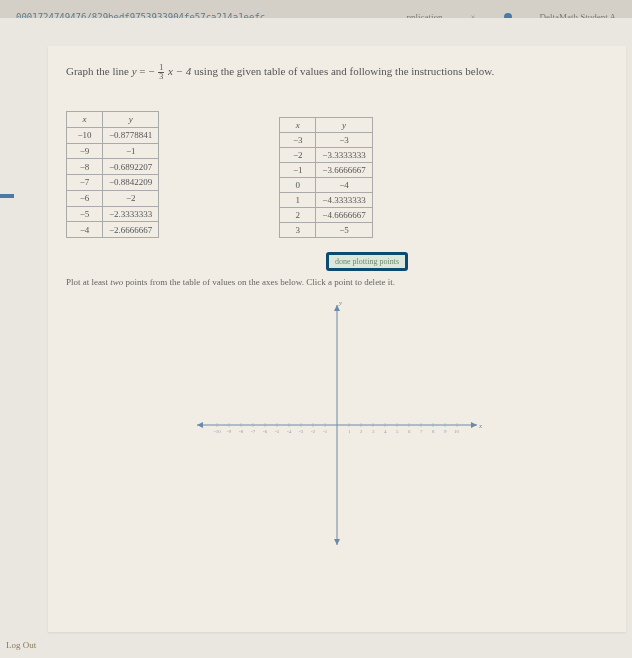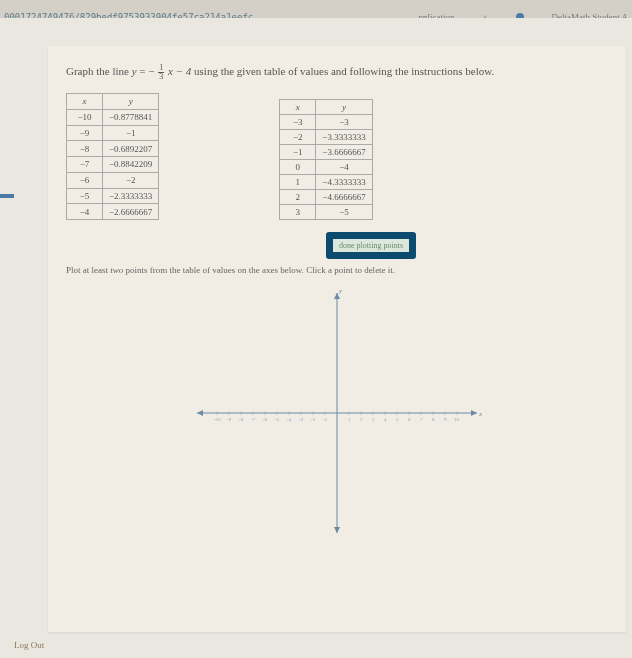--- a/index.html
+++ b/index.html
@@ -16,21 +16,21 @@
       top: 0;
       left: 0;
       right: 0;
       height: 34px;
       background: #d4d0c8;
       font-size: 9px;
       color: #888;
       display: flex;
       justify-content: space-between;
       align-items: center;
-      padding: 0 4px;
+      padding: 0 16px;
     }
     .url-frag { color: #5a7a8a; font-family: monospace; }
     .tab-right { display: flex; gap: 28px; align-items: center; }
     .tab-label { color: #777; }
     .close-x { color: #888; cursor: pointer; }
     .dot { width: 8px; height: 8px; border-radius: 50%; background: #4a7ba6; display: inline-block; }
     
     .content {
       position: absolute;
       top: 18px;
@@ -45,21 +45,21 @@
       top: 28px;
       right: 6px;
       bottom: 26px;
       background: #f1ede5;
       padding: 18px 18px;
       box-shadow: 0 1px 2px rgba(0,0,0,0.08);
     }
     .prompt {
       font-size: 11px;
       color: #555;
-      margin-bottom: 12px;
+      margin-bottom: 30px;
       line-height: 1.4;
     }
     .math { font-style: italic; }
     .frac { display: inline-block; vertical-align: middle; text-align: center; font-size: 8px; line-height: 1; margin: 0 1px; }
     .frac-n { display: block; border-bottom: 1px solid #555; padding: 0 1px; }
     .frac-d { display: block; padding: 0 1px; }
     
     .tables-row {
       display: flex;
       gap: 120px;
@@ -80,21 +80,21 @@
       font-style: italic;
       font-weight: normal;
       background: #f1ede5;
     }
     .table2-wrap { margin-top: 6px; }
     
     .done-btn {
       display: inline-block;
       font-size: 8px;
       color: #6b8a6b;
-      border: 7px solid #0c4a6e;
+      border: 3px solid #0c4a6e;
       background: #dce8dc;
       padding: 2px 6px;
       border-radius: 3px;
       margin-left: 260px;
       margin-bottom: 6px;
       cursor: pointer;
     }
     .instruction {
       font-size: 9px;
       color: #666;
@@ -110,21 +110,21 @@
     }
     svg.axes { width: 100%; height: 100%; }
     .axis { stroke: #6a8aa8; stroke-width: 1; }
     .arrow { fill: #6a8aa8; }
     .tick { stroke: #8aa5be; stroke-width: 0.5; }
     .tick-label { font-size: 5px; fill: #8aa5be; }
     .axis-label { font-size: 7px; fill: #6a8aa8; font-style: italic; }
     
     .logout {
       position: absolute;
-      left: 14px;
+      left: 6px;
       bottom: 8px;
       font-size: 9px;
       color: #8a7a5a;
       cursor: pointer;
     }
     .side-marker {
       position: absolute;
       left: 0;
       top: 176px;
       width: 14px;

